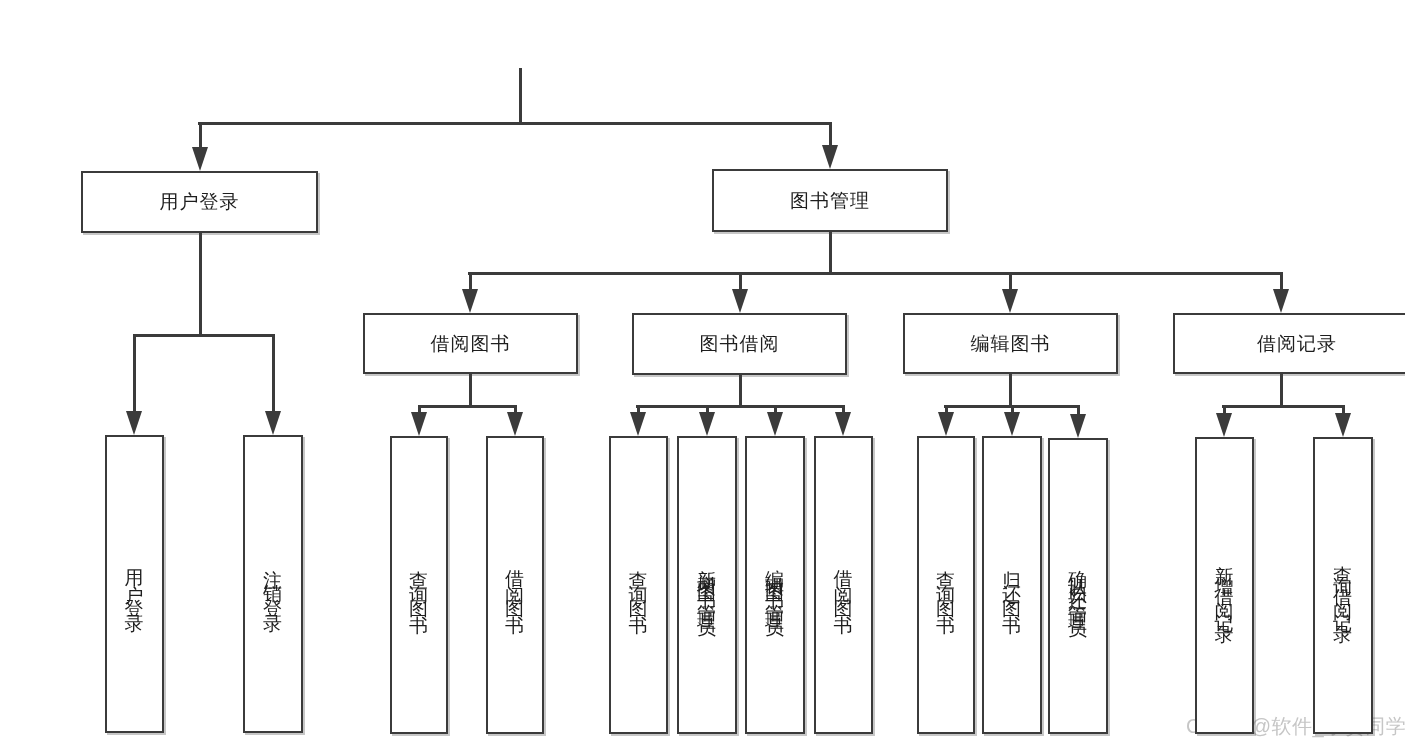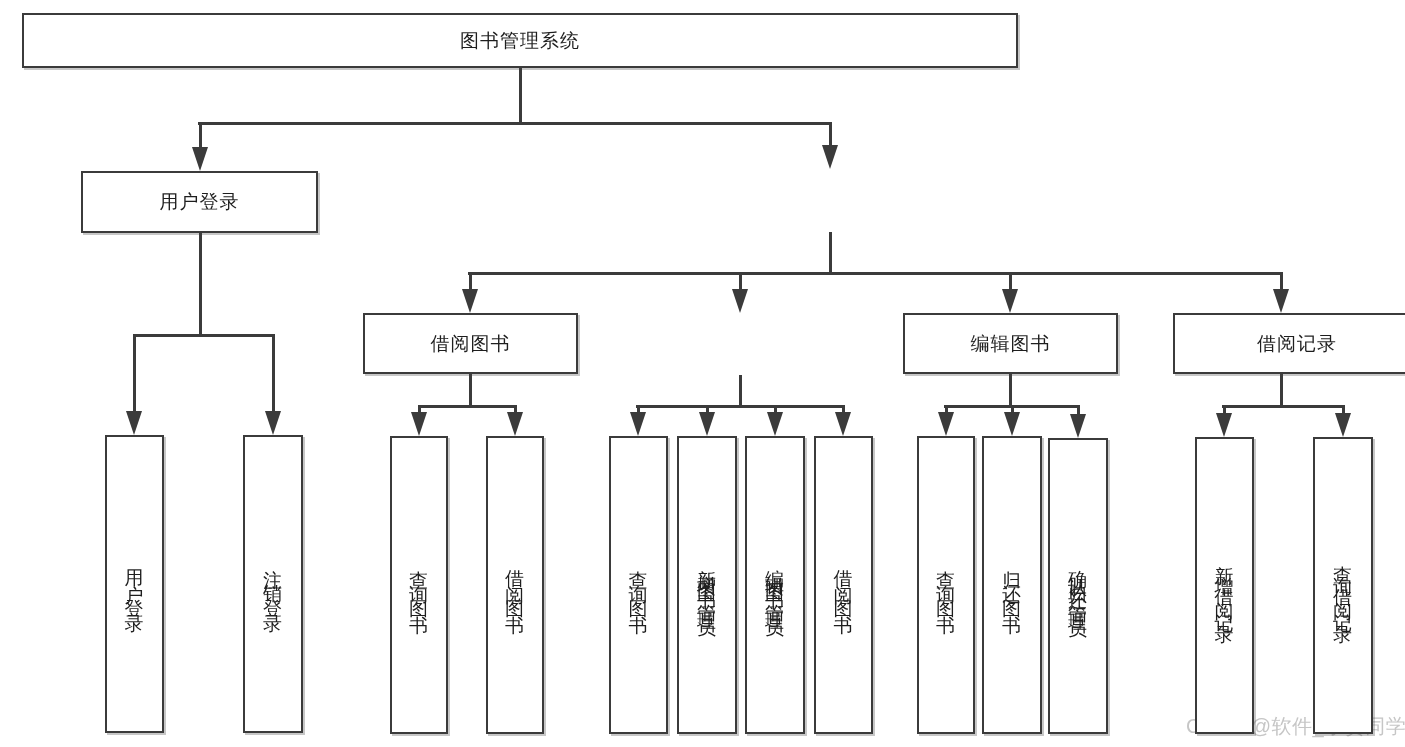--- a/index.html
+++ b/index.html
@@ -86,28 +86,31 @@
     <div class="arrow" style="left: 507px; top: 412px;"></div>
     <div class="arrow" style="left: 630px; top: 412px;"></div>
     <div class="arrow" style="left: 699px; top: 412px;"></div>
     <div class="arrow" style="left: 767px; top: 412px;"></div>
     <div class="arrow" style="left: 835px; top: 412px;"></div>
     <div class="arrow" style="left: 938px; top: 412px;"></div>
     <div class="arrow" style="left: 1004px; top: 412px;"></div>
     <div class="arrow" style="left: 1070px; top: 414px;"></div>
     <div class="arrow" style="left: 1216px; top: 413px;"></div>
     <div class="arrow" style="left: 1335px; top: 413px;"></div>
-    <div class="node h" style="left: 22px; top: 13px; width: 996px; height: 55px;">
-      <span>图书管理系统</span>
-    </div>
     <div class="node h" style="left: 81px; top: 171px; width: 237px; height: 62px;">
       <span>用户登录</span>
     </div>
+    <div class="node h" style="left: 712px; top: 169px; width: 236px; height: 63px;">
+      <span>图书管理</span>
+    </div>
     <div class="node h" style="left: 363px; top: 313px; width: 215px; height: 61px;">
       <span>借阅图书</span>
+    </div>
+    <div class="node h" style="left: 632px; top: 313px; width: 215px; height: 62px;">
+      <span>图书借阅</span>
     </div>
     <div class="node h" style="left: 903px; top: 313px; width: 215px; height: 61px;">
       <span>编辑图书</span>
     </div>
     <div class="node h" style="left: 1173px; top: 313px; width: 248px; height: 61px;">
       <span>借阅记录</span>
     </div>
     <div class="node v len4" style="left: 105px; top: 435px; width: 59px; height: 298px;">
       <span>用户登录</span>
     </div>

